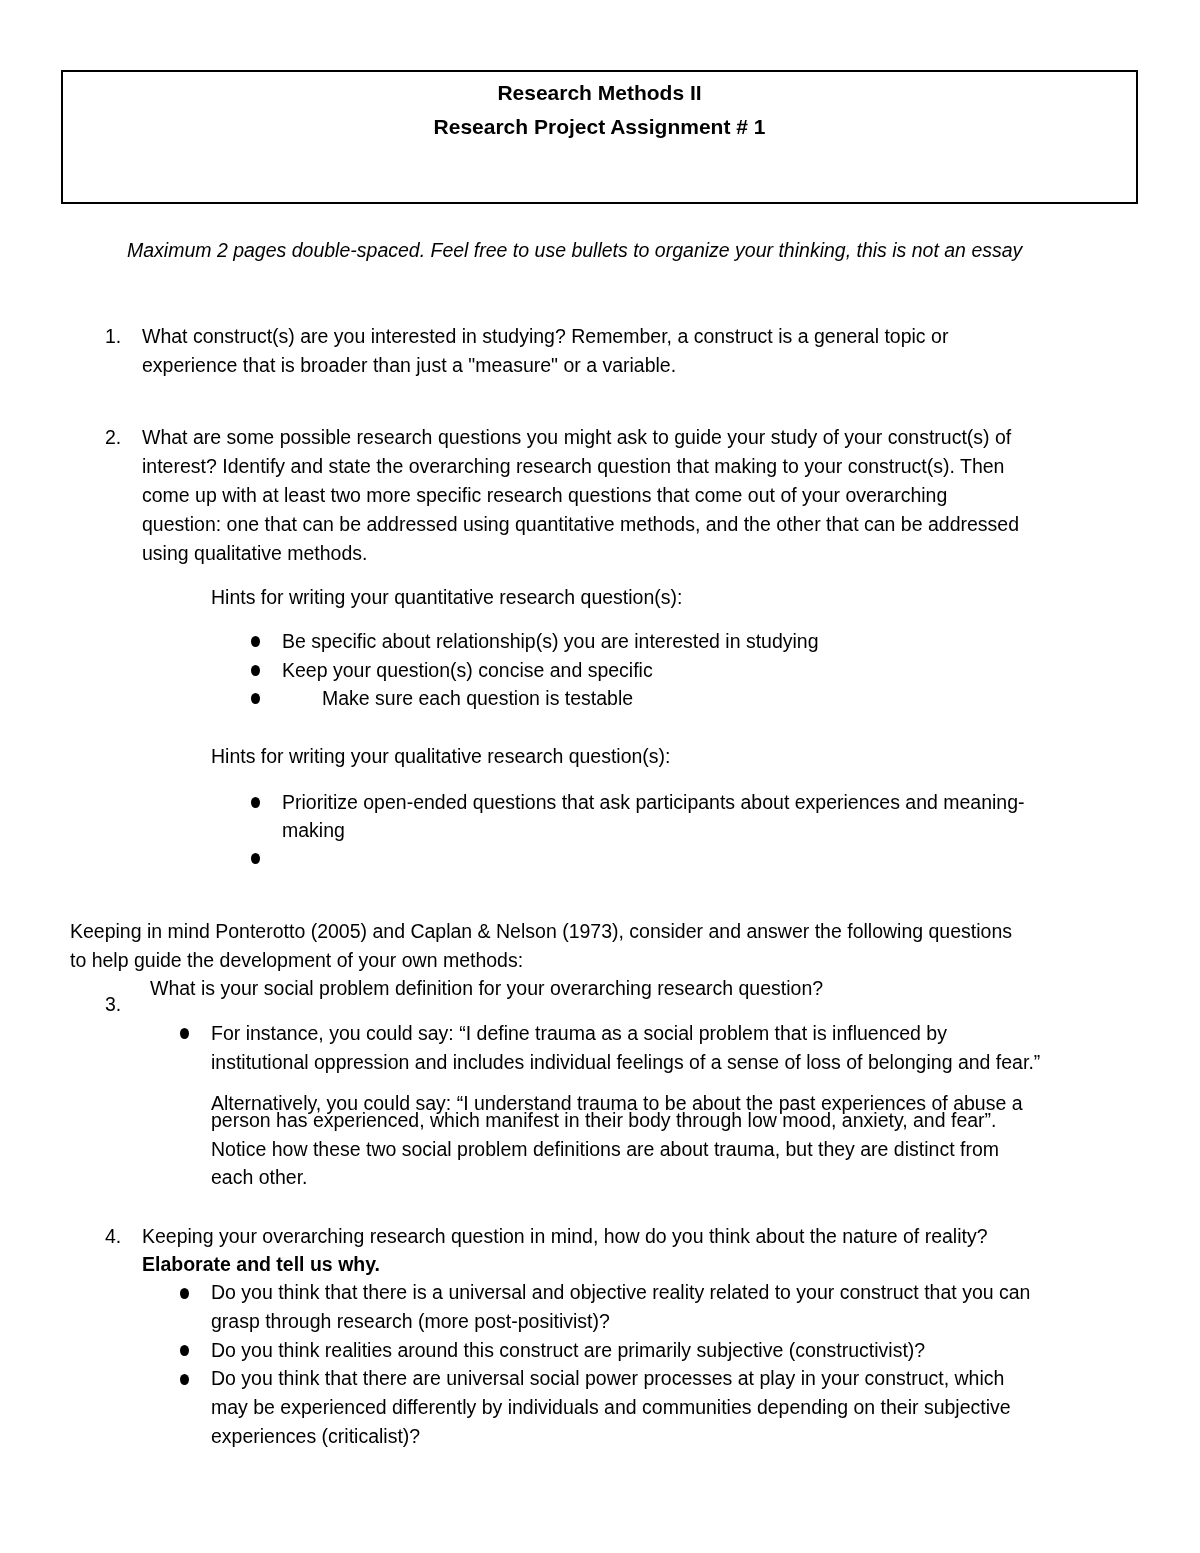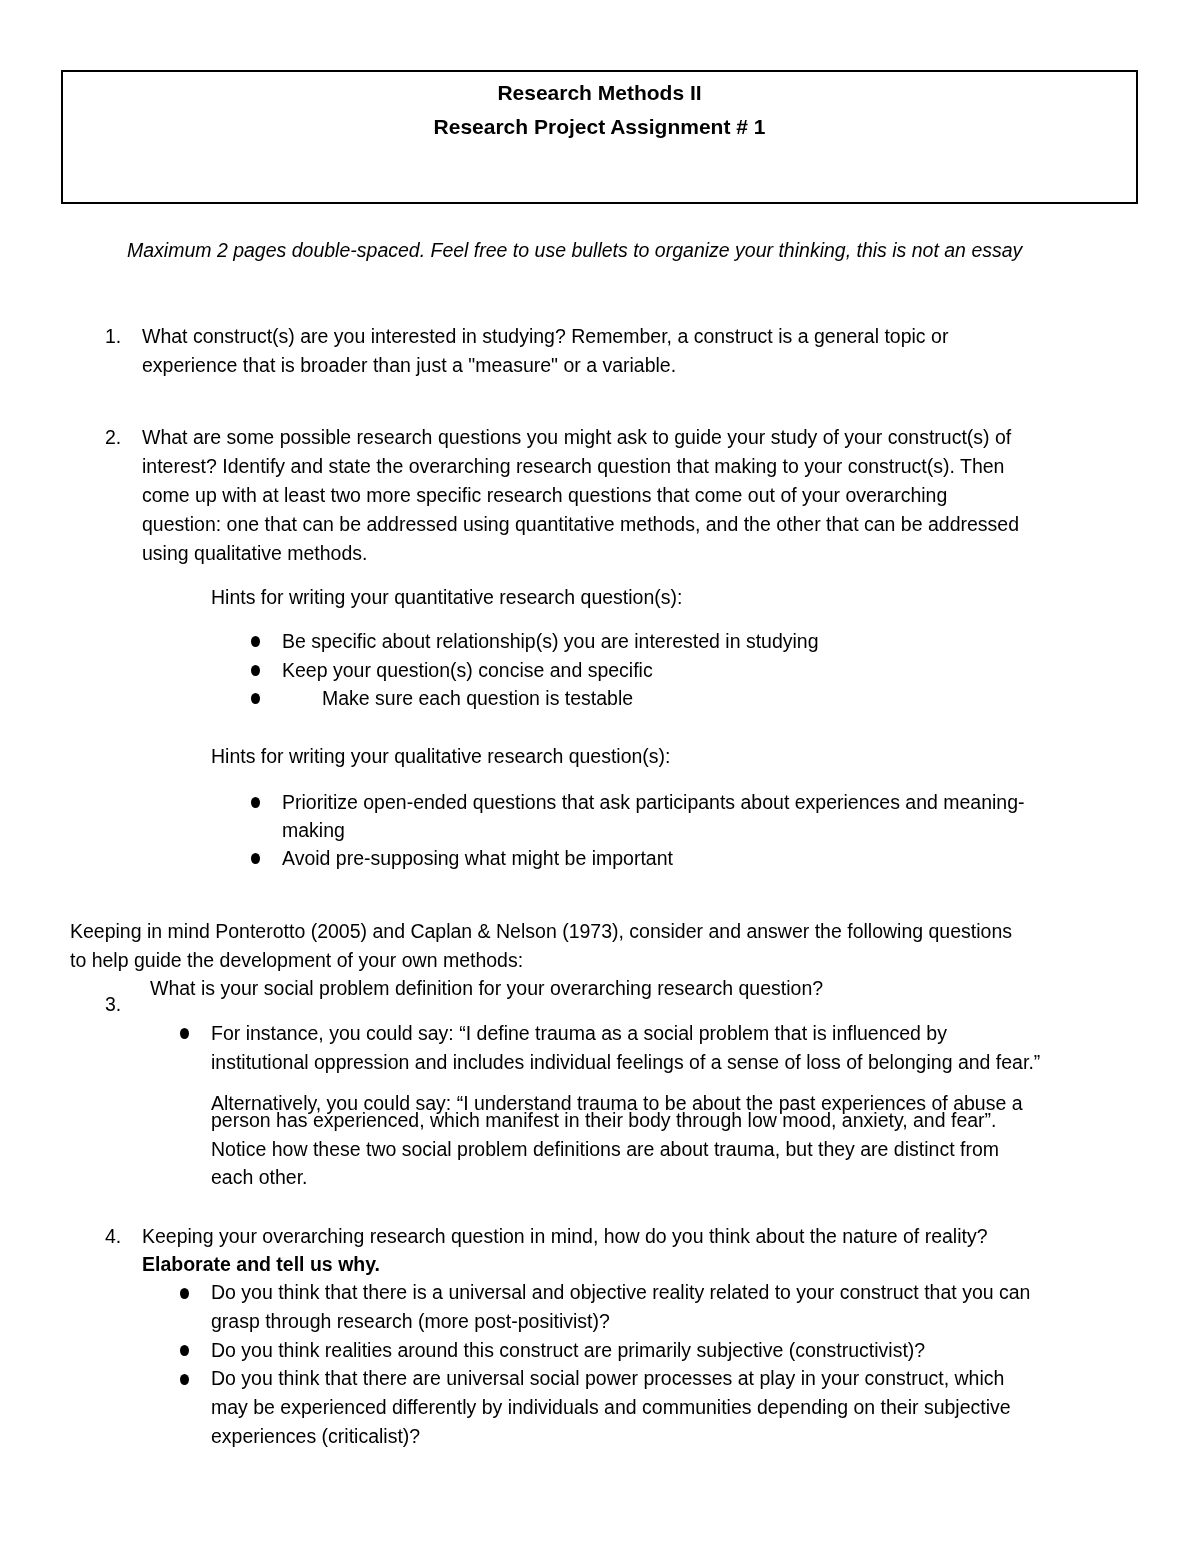--- a/index.html
+++ b/index.html
@@ -44,21 +44,20 @@
   <div class="dot" style="left:251px; top:665px;"></div>
   <div class="ln" style="left:282px; top:658px;">Keep your question(s) concise and specific</div>
   <div class="dot" style="left:251px; top:693px;"></div>
   <div class="ln" style="left:282px; top:686px;margin-left:40px;">Make sure each question is testable</div>
 
   <div class="ln" style="left:211px; top:744px;">Hints for writing your qualitative research question(s):</div>
   <div class="dot" style="left:251px; top:797px;"></div>
   <div class="ln" style="left:282px; top:790px;">Prioritize open-ended questions that ask participants about experiences and meaning-</div>
   <div class="ln" style="left:282px; top:818px;text-align:right;">making</div>
   <div class="dot" style="left:251px; top:853px;"></div>
-  <div class="ln" style="left:282px; top:846px;">Avoid pre-supposing what might be important</div>
 
   <div class="ln" style="left:70px; top:919px;">Keeping in mind Ponterotto (2005) and Caplan &amp; Nelson (1973), consider and answer the following questions</div>
   <div class="ln" style="left:70px; top:948px;">to help guide the development of your own methods:</div>
 
   <div class="num" style="left:105px; top:992px;">3.</div>
   <div class="ln" style="left:142px; top:976px;margin-left:8px;">What is your social problem definition for your overarching research question?</div>
   <div class="dot" style="left:180px; top:1028px;"></div>
   <div class="ln" style="left:211px; top:1021px;">For instance, you could say: “I define trauma as a social problem that is influenced by</div>
   <div class="ln" style="left:211px; top:1050px;">institutional oppression and includes individual feelings of a sense of loss of belonging and fear.”</div>
   <div class="ln" style="left:211px; top:1079px;margin-top:12px;">Alternatively, you could say: “I understand trauma to be about the past experiences of abuse a</div>

